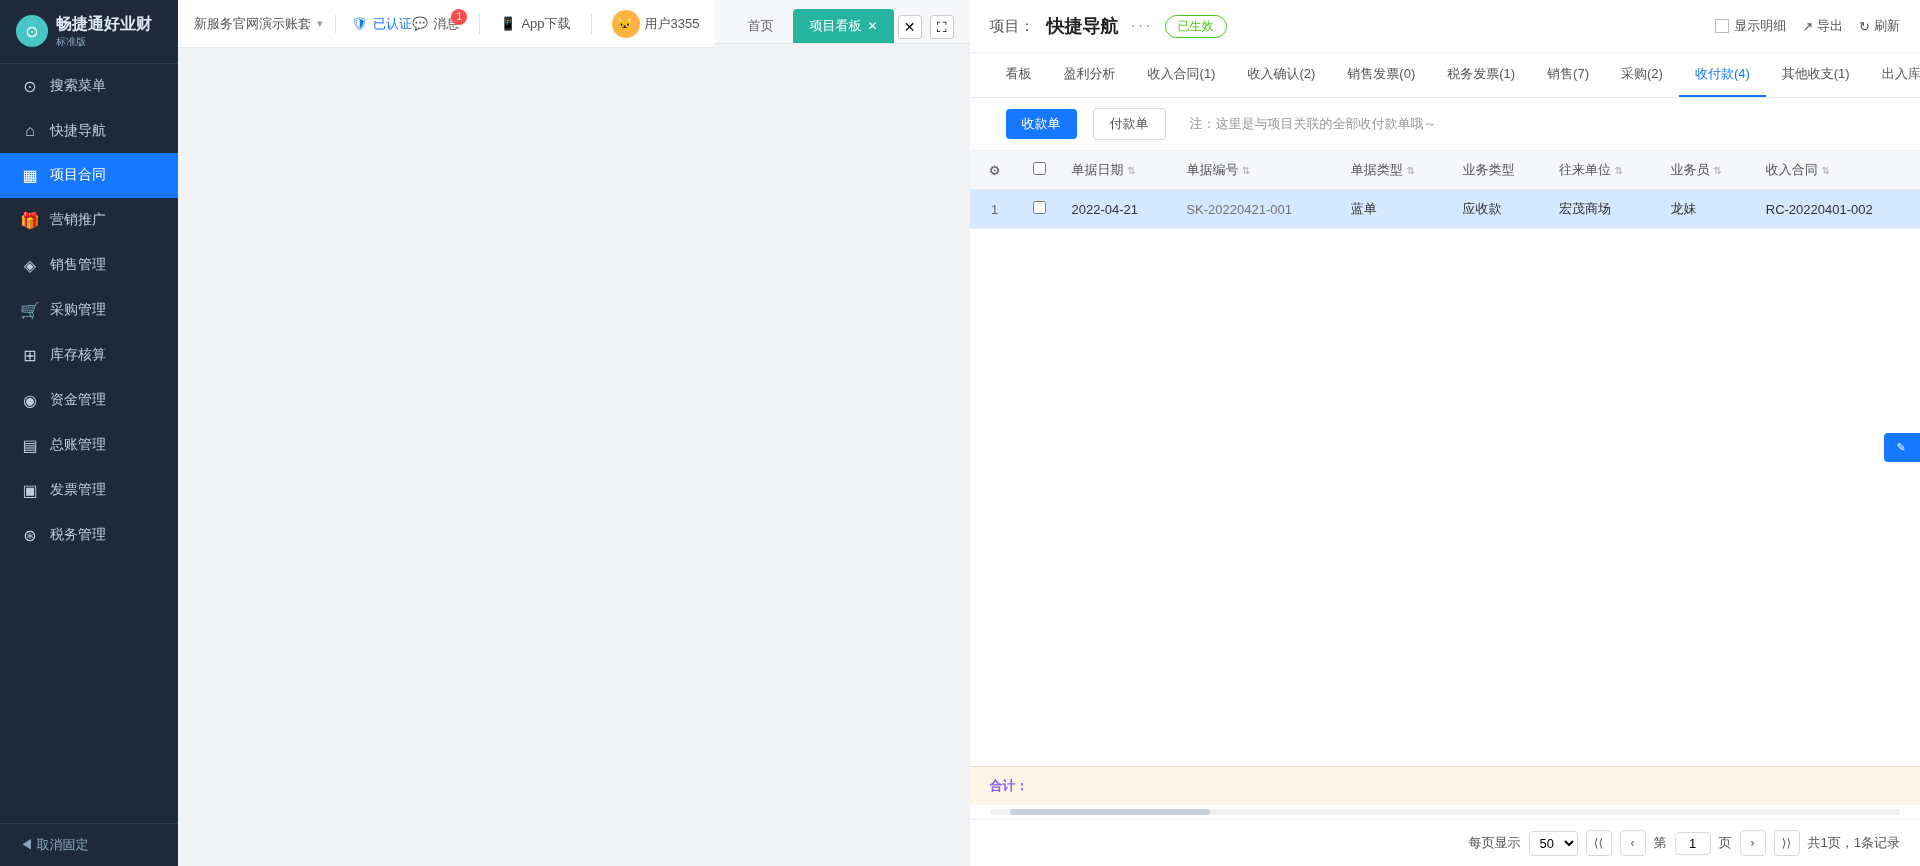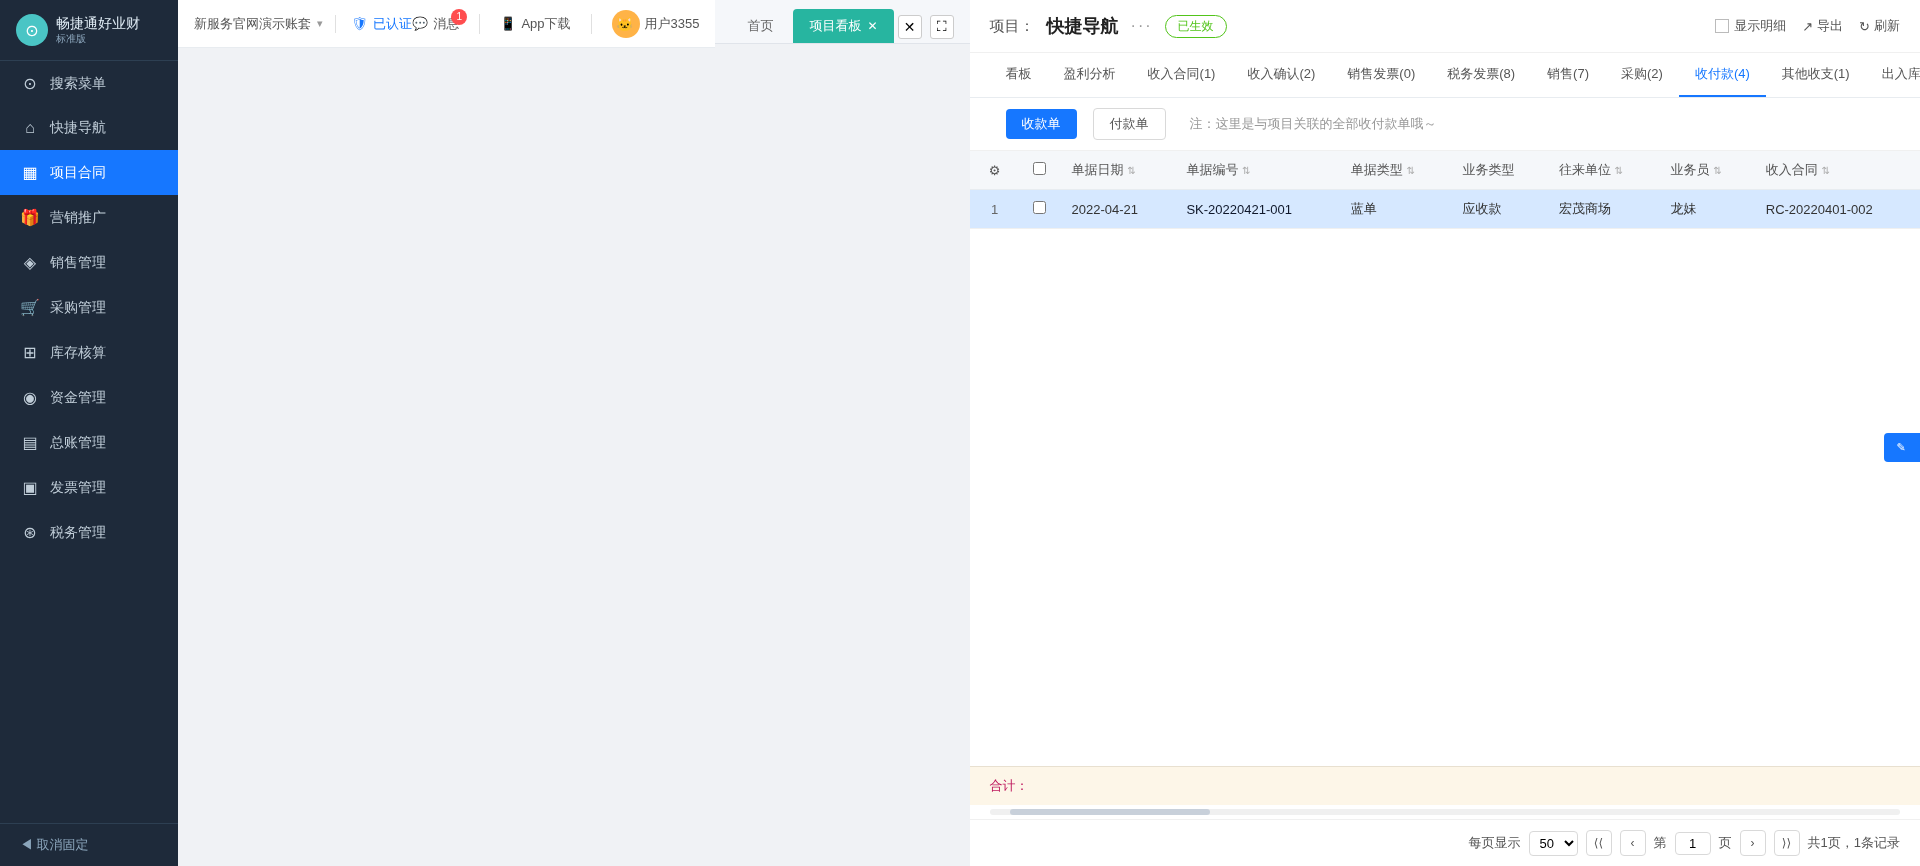--- a/index.html
+++ b/index.html
@@ -22,21 +22,21 @@
       padding: 14px 16px;
       border-bottom: 1px solid #2d3f52;
     }
     .logo-icon {
       width: 32px; height: 32px;
       background: #4ac5c5;
       border-radius: 50%;
       display: flex; align-items: center; justify-content: center;
       color: white; font-size: 16px;
     }
-    .logo-text { font-size: 14px; font-weight: normal; color: #e0ecf5; line-height: 1.3; }
+    .logo-text { font-size: 16px; font-weight: bold; color: #e0ecf5; line-height: 1.3; }
     .logo-sub { font-size: 10px; color: #8ba5bb; }
     .sidebar-scroll { flex: 1; overflow-y: auto; }
     .sidebar-nav-item {
       display: flex; align-items: center; gap: 10px;
       padding: 13px 20px;
       cursor: pointer; color: #c0cdd8;
       transition: background 0.15s;
       font-size: 14px;
     }
     .sidebar-nav-item.active { background: #1677ff; color: white; }
@@ -97,21 +97,20 @@
       font-size: 14px;
     }
 
     
     .page-tabs {
       background: #f5f7fa;
       padding: 0 16px;
       display: flex; align-items: flex-end;
       height: 44px;
       border-bottom: 1px solid #e0e4ea;
-      font-family: Liberation Serif, serif;
     }
     .page-tab {
       padding: 8px 16px;
       cursor: pointer;
       font-size: 13px;
       color: #666;
       border-radius: 4px 4px 0 0;
       margin-right: 4px;
     }
     .page-tab.active {
@@ -200,32 +199,32 @@
       color: #555;
       font-weight: normal;
       border-bottom: 1px solid #e8ecf0;
       white-space: nowrap;
     }
     th.sortable { cursor: pointer; }
     .sort-icon { color: #aaa; font-size: 10px; }
     tbody tr { border-bottom: 1px solid #f0f0f0; }
     tbody tr.selected { background: #d6e8ff; }
     td { padding: 10px 12px; color: #333; white-space: nowrap; }
-    td a { color: #0f172a; text-decoration: none; }
+    td a { color: #737373; text-decoration: none; }
     .row-num { color: #666; text-align: center; }
     .td-checkbox { text-align: center; }
 
     
     .table-footer {
       background: #fdf6e8;
       padding: 10px 20px;
       font-size: 13px;
-      color: #be185d;
+      color: #8b5cf6;
       border-top: 1px solid #e8e0d0;
-      display: flex; align-items: center;
+      display: flex; align-items: center; font-weight: bold;
     }
     .scrollbar-area {
       padding: 4px 20px;
       background: white;
     }
     .fake-scrollbar {
       height: 6px; background: #f0f0f0; border-radius: 3px;
       position: relative;
     }
     .fake-scrollbar-thumb {
@@ -403,21 +402,21 @@
       <div class="sub-tab">
         <span>收入合同(1)</span>
       </div>
       <div class="sub-tab">
         <span>收入确认(2)</span>
       </div>
       <div class="sub-tab">
         <span>销售发票(0)</span>
       </div>
       <div class="sub-tab">
-        <span>税务发票(8)</span>
+        <span>税务发票(1)</span>
       </div>
       <div class="sub-tab">
         <span>销售(7)</span>
       </div>
       <div class="sub-tab">
         <span>采购(2)</span>
       </div>
       <div class="sub-tab active">
         <span>收付款(4)</span>
       </div>

